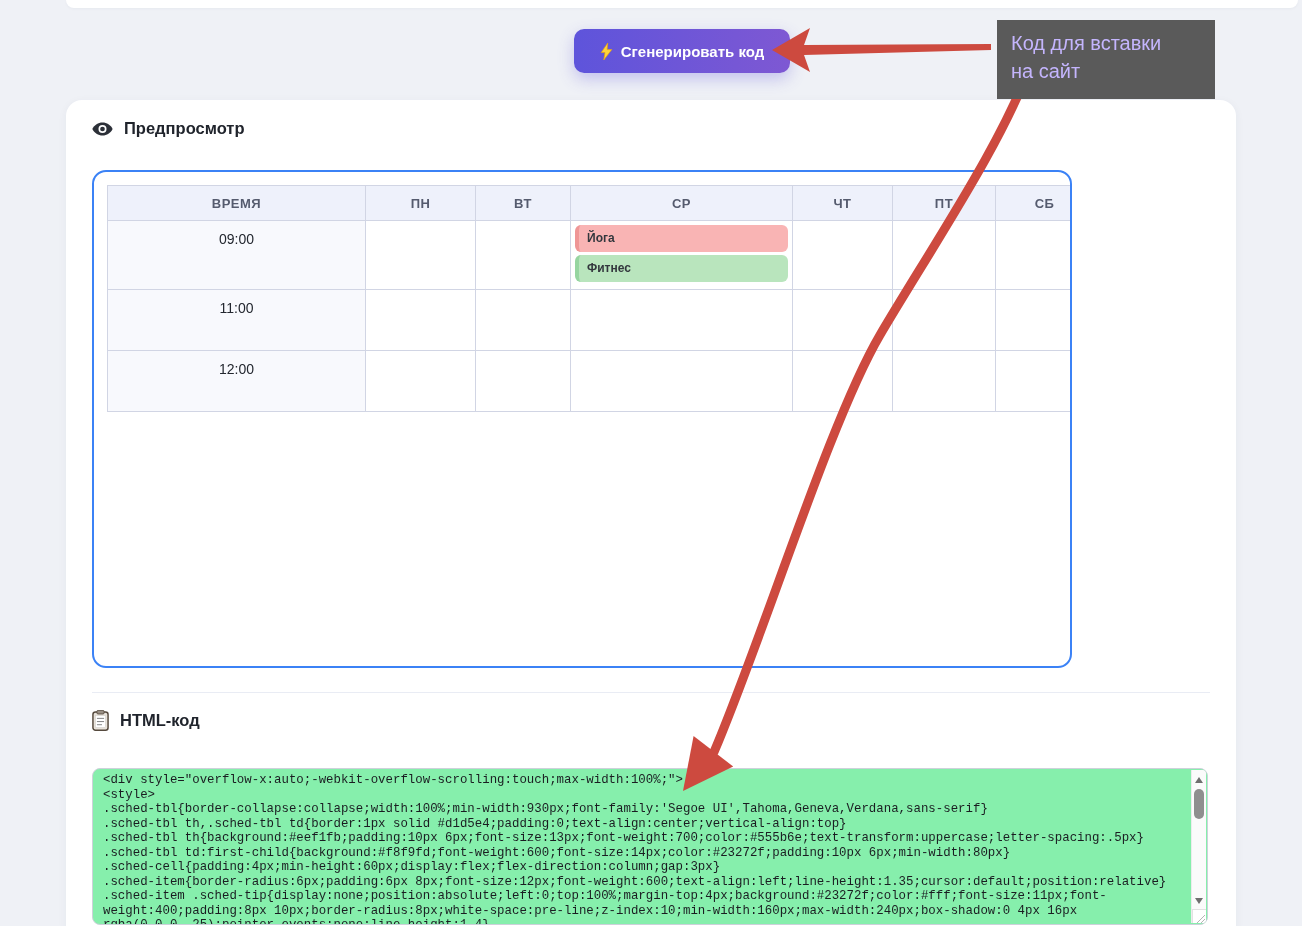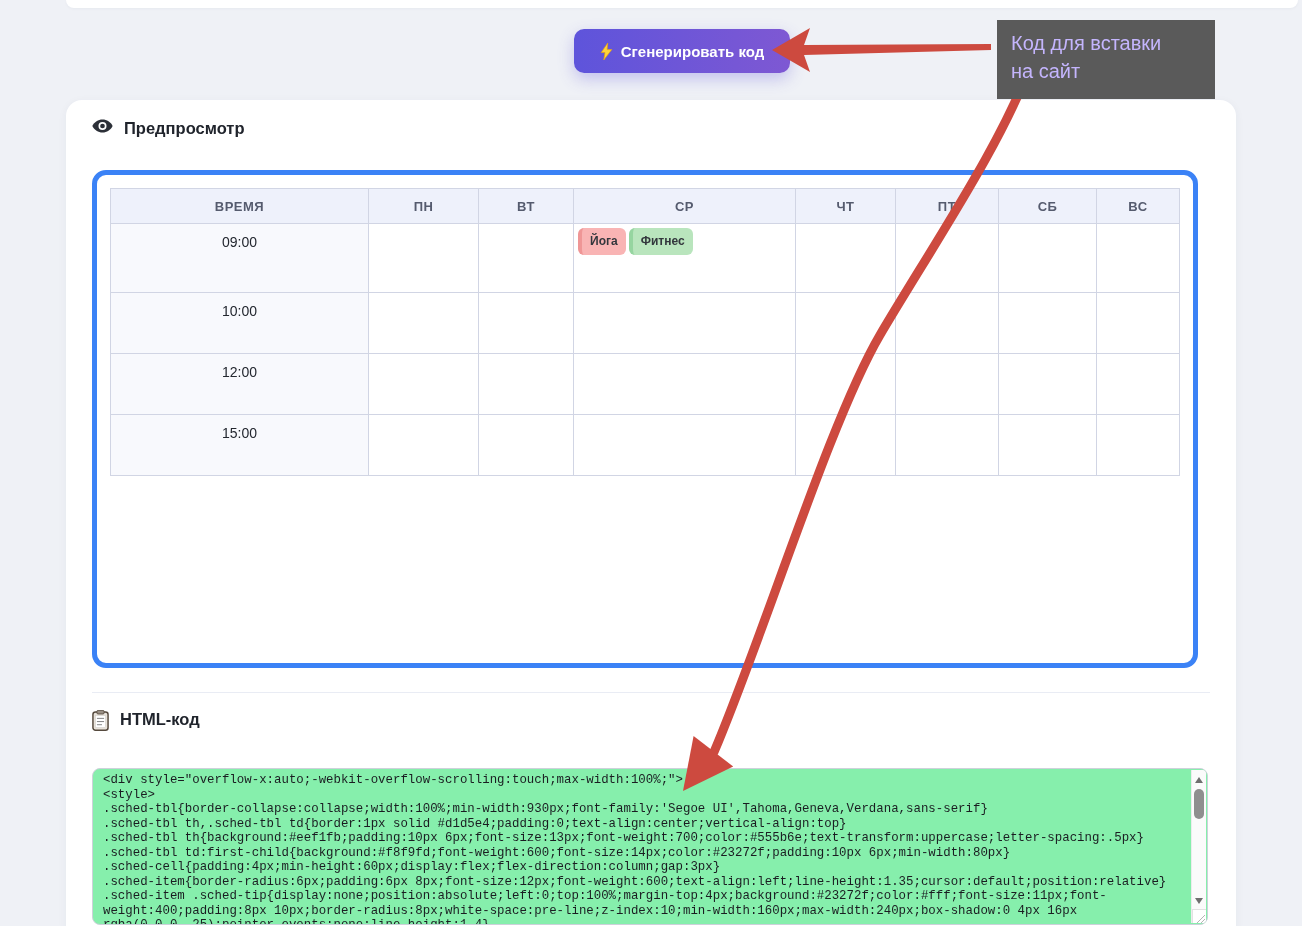--- a/index.html
+++ b/index.html
@@ -13,37 +13,37 @@
     box-shadow:0 6px 16px rgba(94,84,219,.30);font-family:"Liberation Sans",sans-serif;z-index:10}
 
   .tooltip-box{position:absolute;left:997px;top:20px;width:218px;min-height:79px;box-sizing:border-box;
     padding:9px 28px 11px 14px;background:#5a5a5a;color:#c4b5fd;font-size:20px;line-height:1.4;z-index:45}
 
   .arrows{position:absolute;left:0;top:0;z-index:40;pointer-events:none}
 
   .card{position:absolute;left:66px;top:100px;width:1170px;height:830px;background:#fff;
     border-radius:16px 16px 0 0;box-shadow:0 2px 10px rgba(40,50,80,.05)}
 
-  .sec-head{position:absolute;left:26px;display:flex;gap:11px;
+  .sec-head{position:absolute;left:26px;display:flex;align-items:center;gap:11px;
     font-size:16.5px;font-weight:700;color:#20242c}
   .sec-head.preview{top:19px}
   .sec-head.code{top:610px}
 
-  .preview-box{position:absolute;left:26px;top:70px;width:1106px;height:498px;border:5px solid #3b82f6;
+  .preview-box{position:absolute;left:26px;top:70px;width:980px;height:498px;border:2px solid #3b82f6;
     border-radius:14px;box-sizing:border-box;padding:13px;overflow:hidden}
 
   table.sched{border-collapse:collapse;width:100%;table-layout:fixed}
   .sched th,.sched td{border:1px solid #d1d5e4;padding:0}
   .sched th{background:#eef1fb;height:34px;font-size:13px;font-weight:700;color:#555b6e;
     letter-spacing:.5px;text-transform:uppercase;text-align:center}
   .sched td{vertical-align:top;background:#fff}
   td.time-cell{background:#f8f9fd;text-align:center;font-weight:400;font-size:14px;color:#23272f;padding-top:10px}
   tbody tr{height:61px}
   tbody tr:first-child{height:69px}
-  .sched-cell{padding:4px;display:flex;flex-direction:row;gap:3px}
+  .sched-cell{padding:4px;display:flex;flex-direction:column;gap:3px}
   .sched-item{border-radius:6px;padding:5px 8px 6px;font-size:12px;font-weight:700;color:#33373d;
     border-left:4px solid transparent;text-align:left;line-height:1.35;cursor:default}
 
   .divider{position:absolute;left:26px;top:592px;width:1118px;height:1px;background:#e9ecf4}
 
   .code-box{position:absolute;left:26px;top:668px;width:1116px;height:157px;border:1px solid #cdd1da;
     border-radius:8px;box-sizing:border-box;background:#86efac;overflow:hidden}
   .code-pre{position:absolute;left:10px;top:4px;width:1087px;margin:0;
     font-family:"Liberation Mono",monospace;font-size:12.4px;line-height:14.55px;color:#1a1d21;
     white-space:pre-wrap;word-wrap:break-word}
@@ -133,21 +133,21 @@
               <div class="sched-cell"></div>
             </td>
             <td>
               <div class="sched-cell"></div>
             </td>
             <td>
               <div class="sched-cell"></div>
             </td>
           </tr>
           <tr>
-            <td class="time-cell">10:00</td>
+            <td class="time-cell">11:00</td>
             <td>
               <div class="sched-cell"></div>
             </td>
             <td>
               <div class="sched-cell"></div>
             </td>
             <td>
               <div class="sched-cell"></div>
             </td>
             <td>
@@ -158,44 +158,20 @@
             </td>
             <td>
               <div class="sched-cell"></div>
             </td>
             <td>
               <div class="sched-cell"></div>
             </td>
           </tr>
           <tr>
             <td class="time-cell">12:00</td>
-            <td>
-              <div class="sched-cell"></div>
-            </td>
-            <td>
-              <div class="sched-cell"></div>
-            </td>
-            <td>
-              <div class="sched-cell"></div>
-            </td>
-            <td>
-              <div class="sched-cell"></div>
-            </td>
-            <td>
-              <div class="sched-cell"></div>
-            </td>
-            <td>
-              <div class="sched-cell"></div>
-            </td>
-            <td>
-              <div class="sched-cell"></div>
-            </td>
-          </tr>
-          <tr>
-            <td class="time-cell">15:00</td>
             <td>
               <div class="sched-cell"></div>
             </td>
             <td>
               <div class="sched-cell"></div>
             </td>
             <td>
               <div class="sched-cell"></div>
             </td>
             <td>

